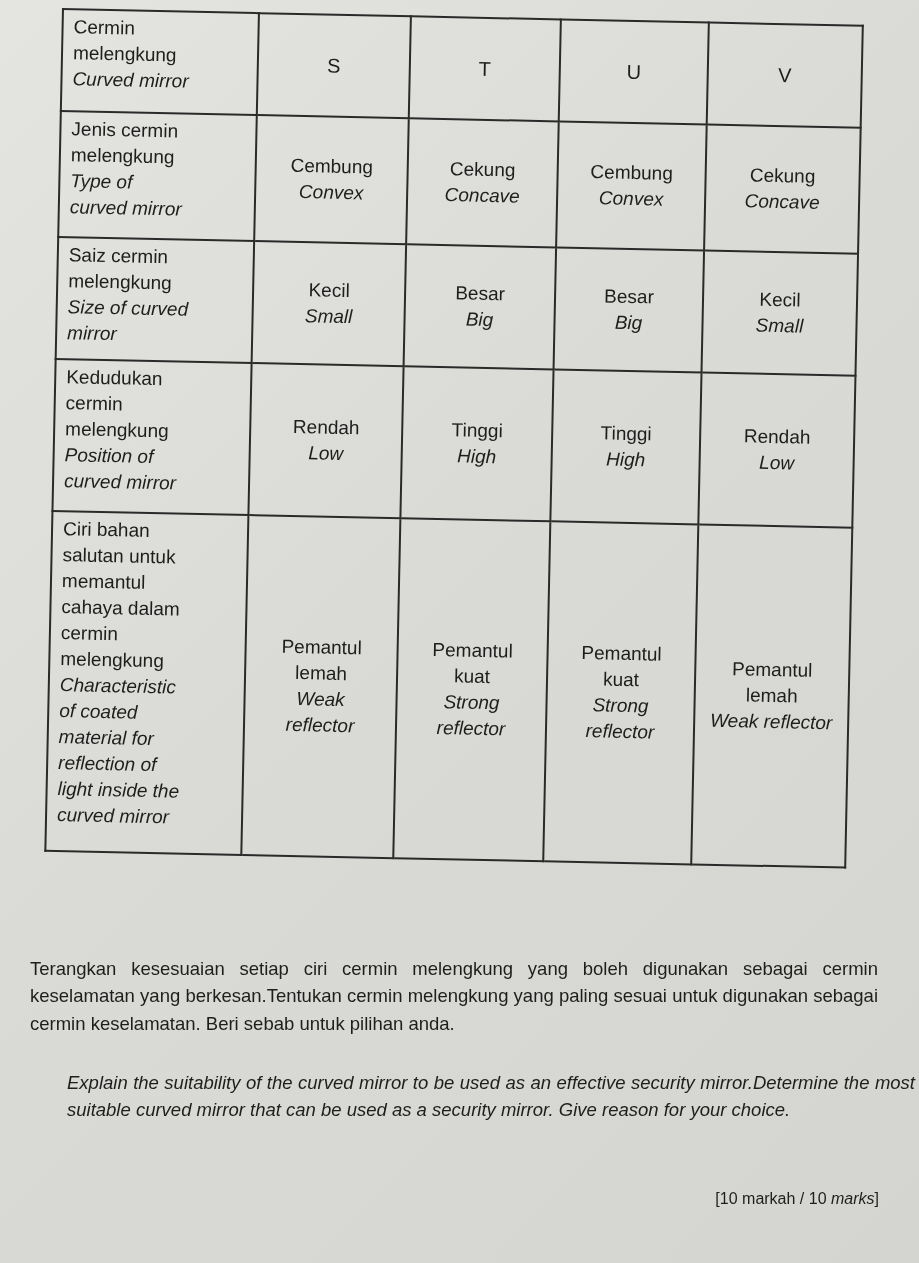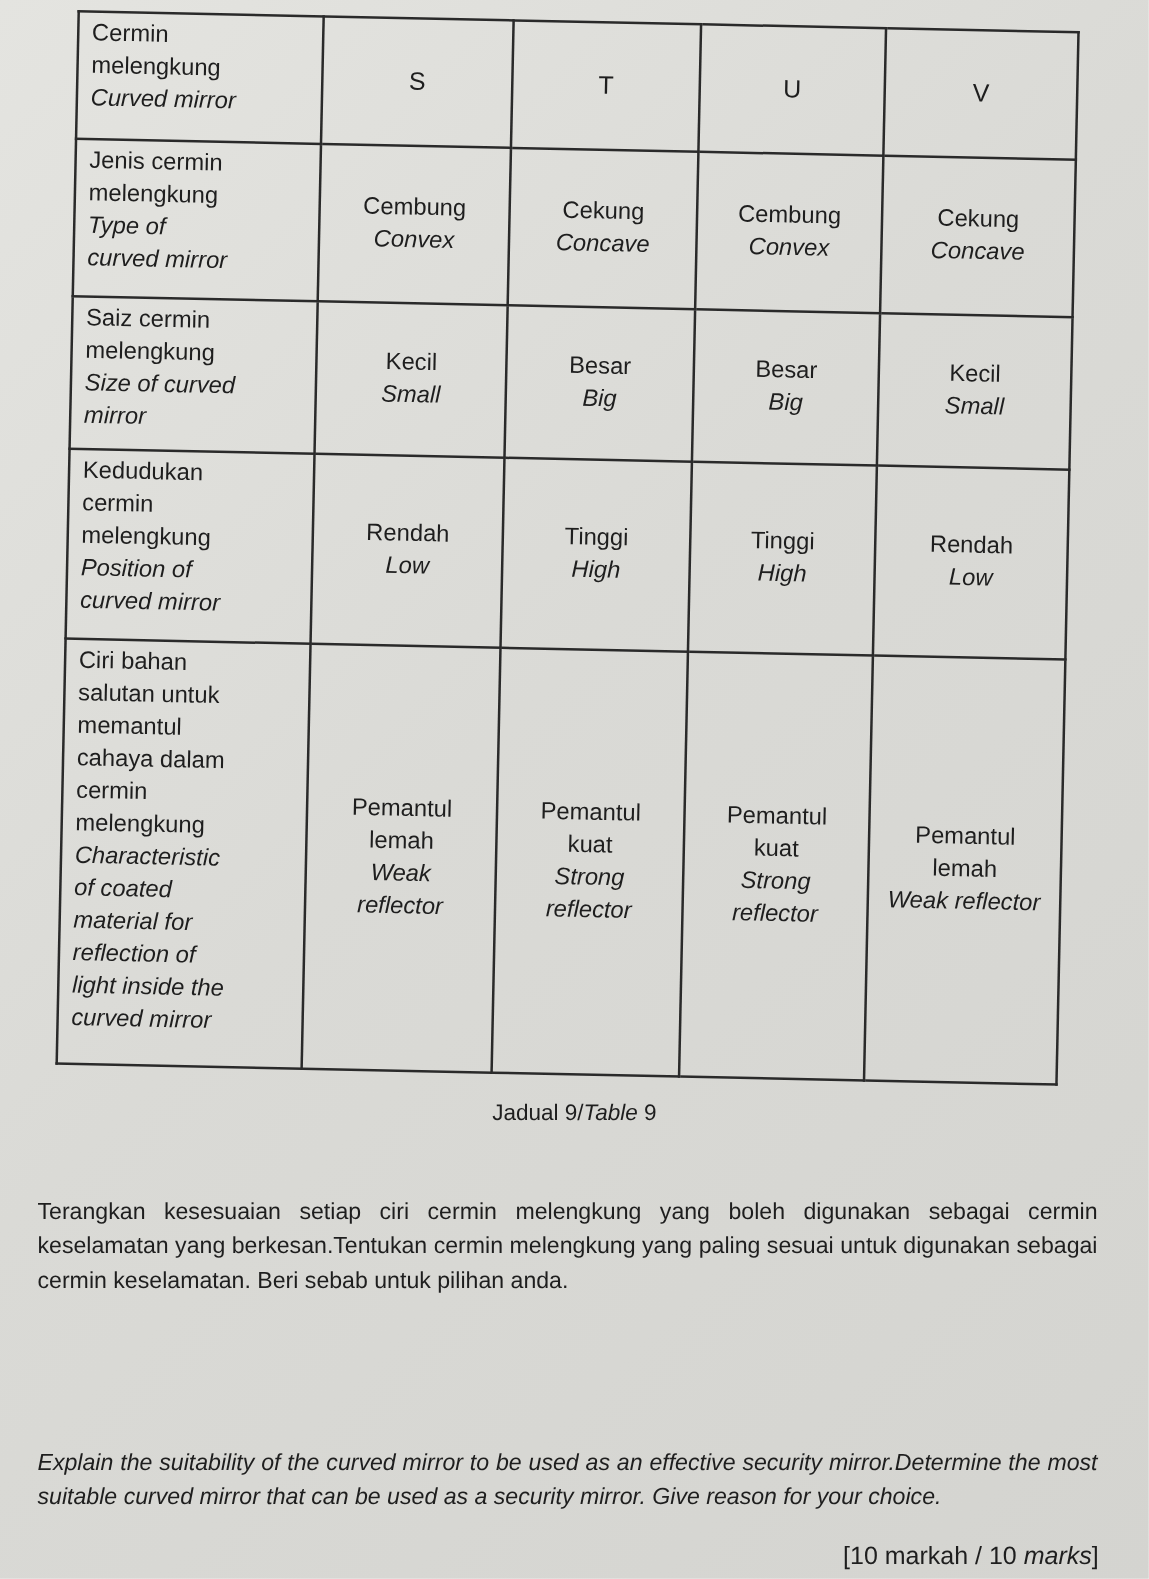--- a/index.html
+++ b/index.html
@@ -73,27 +73,26 @@
   }
   .para {
     position: absolute;
     left: 30px;
     width: 848px;
     font-size: 18.5px;
     line-height: 27.5px;
     text-align: justify;
   }
   .para.ms { top: 936px; }
-  .para.en { top: 1137px; font-style: italic; }
+  .para.en { top: 1050px; font-style: italic; margin-left: 37px; }
   .marks {
     position: absolute;
     top: 1190px;
     right: 40px;
-    font-size: 20px;
-    margin-top: 44px;
+    font-size: 16px;
   }
 </style>
 </head>
 <body>
 
 <div class="page">
 
   <div class="table-wrap">
     <table class="mirror-table">
       <colgroup>
@@ -224,23 +223,20 @@
             <td>
               <span class="cell-line">Pemantul</span>
               <span class="cell-line">lemah</span>
               <span class="cell-line it">Weak reflector</span>
             </td>
           </tr>
         </tbody>
     </table>
   </div>
 
-  <div class="caption">
-    <span>Jadual 9/</span><span class="it">Table</span><span> 9</span>
-  </div>
 
   <p class="para ms">Terangkan kesesuaian setiap ciri cermin melengkung yang boleh digunakan sebagai cermin keselamatan yang berkesan.Tentukan cermin melengkung yang paling sesuai untuk digunakan sebagai cermin keselamatan. Beri sebab untuk pilihan anda.</p>
   <p class="para en">Explain the suitability of the curved mirror to be used as an effective security mirror.Determine the most suitable curved mirror that can be used as a security mirror. Give reason for your choice.</p>
 
   <div class="marks">
     <span>[10 markah / 10 </span><span class="it">marks</span><span>]</span>
   </div>
 </div>
 
 </body></html>

